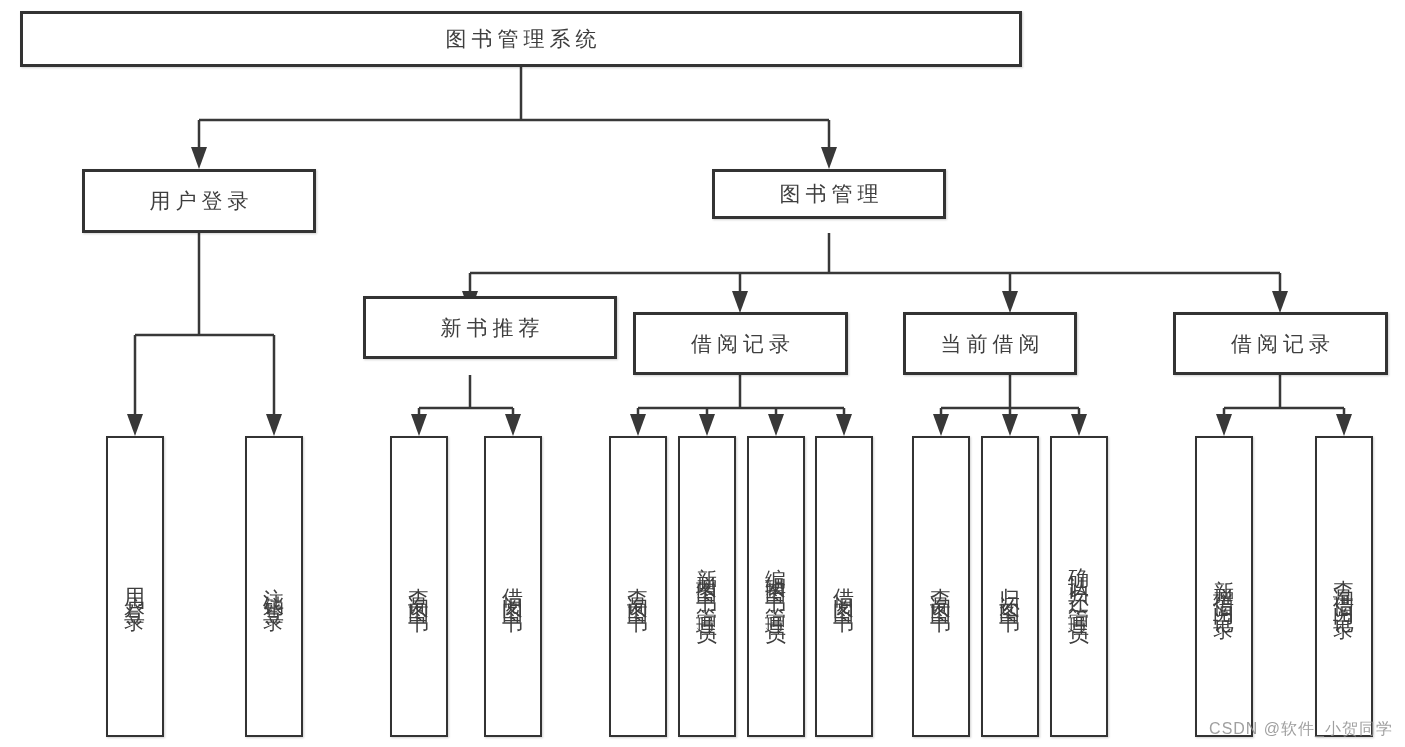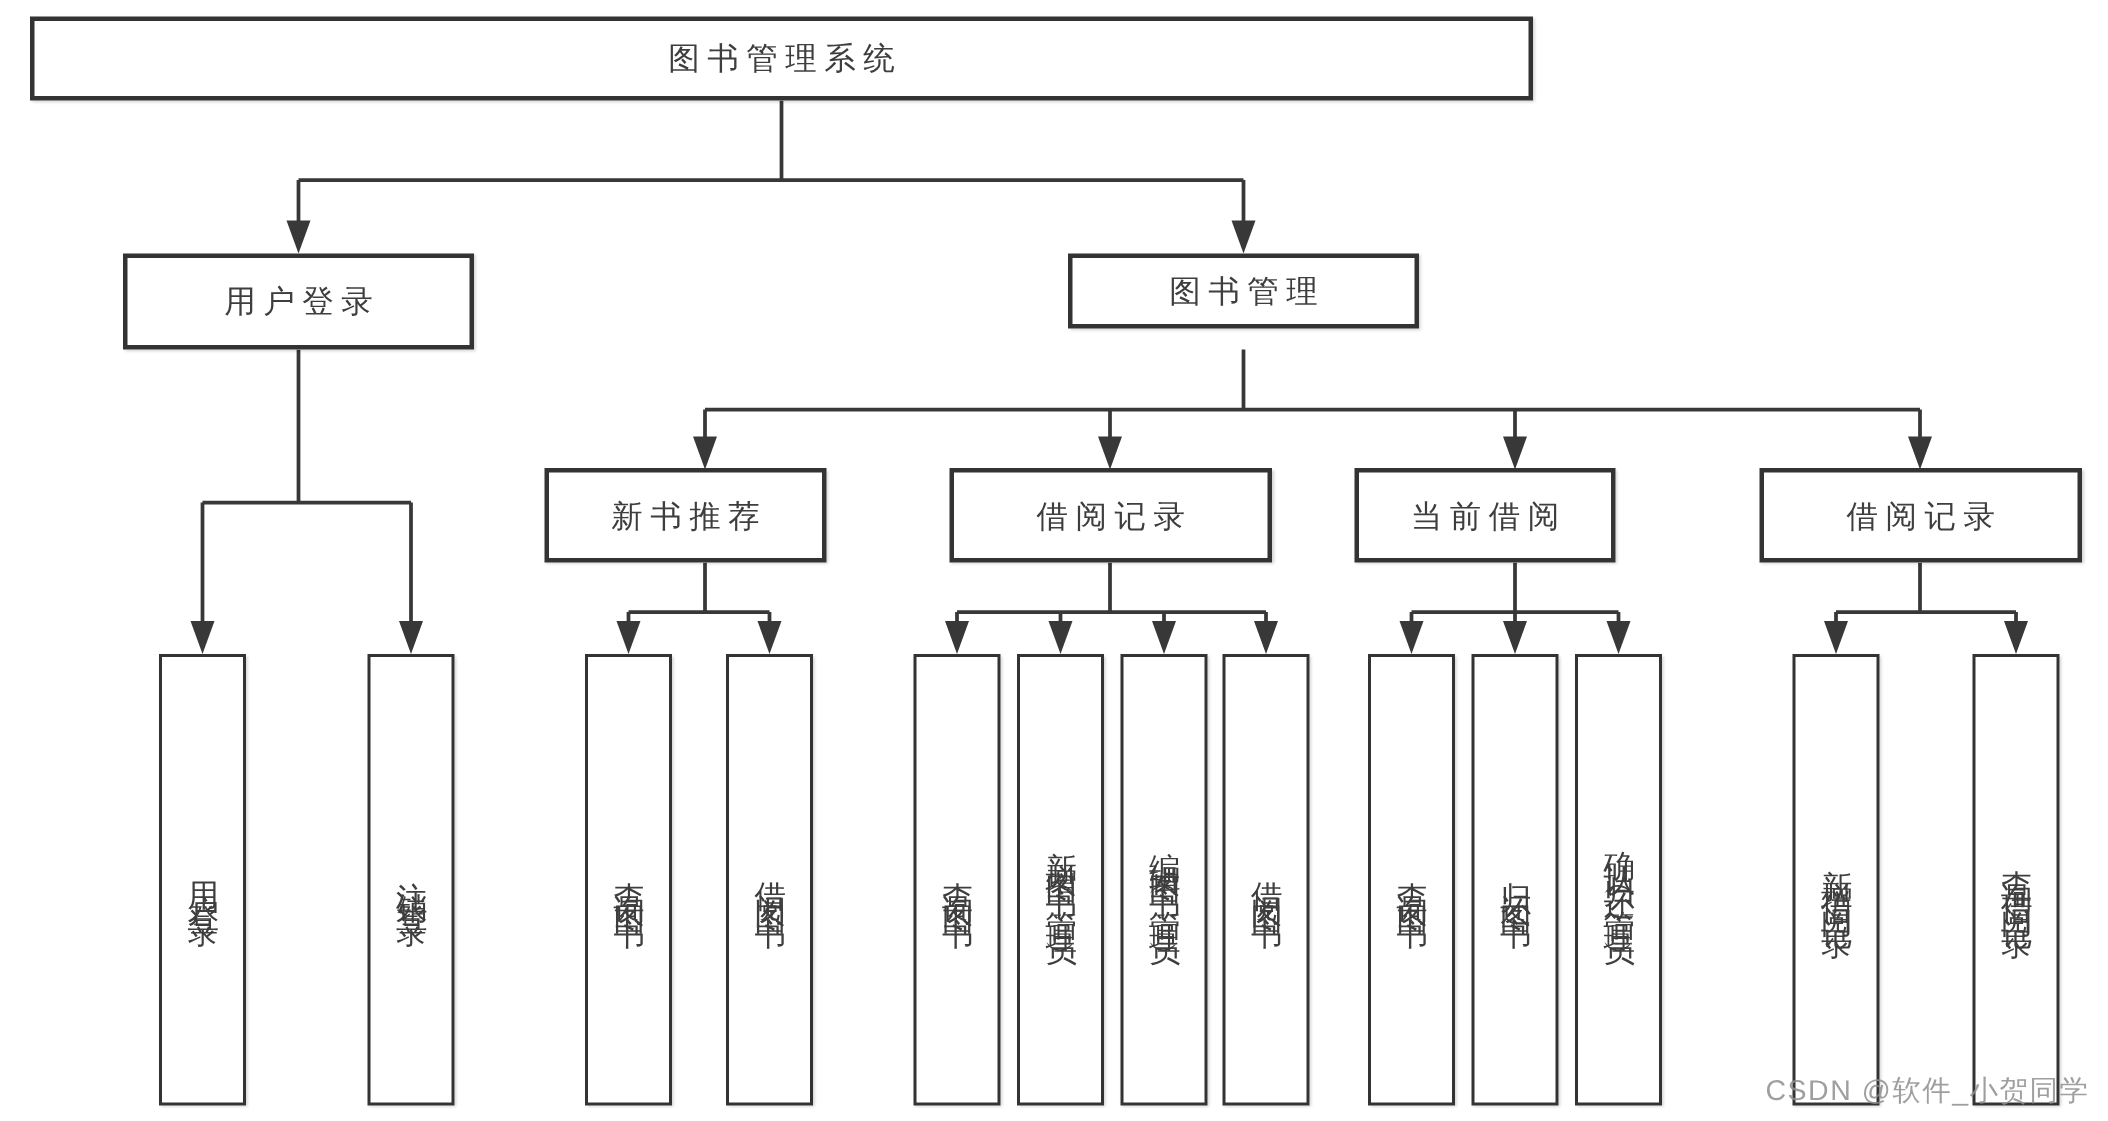--- a/index.html
+++ b/index.html
@@ -26,21 +26,21 @@
   .node.v .vtxt{
     writing-mode:vertical-rl;
     text-orientation:mixed;
     letter-spacing:8px;
     line-height:1;
     white-space:nowrap;
   }
   .watermark{
     position:absolute;
     right:12px;bottom:7px;
-    font-size:19px;
+    font-size:16px;
     color:#8f8f8f;
     opacity:0.85;
     letter-spacing:1px;
     z-index:2;
     white-space:nowrap;
   }
 </style>
 </head>
 <body>
 
@@ -84,21 +84,21 @@
       <polygon points="1216,414 1232,414 1224,436"></polygon>
       <polygon points="1336,414 1352,414 1344,436"></polygon>
     </g>
   </svg>
 
   <div class="node h" style="left:20px;top:11px;width:1002px;height:56px">图书管理系统</div>
 
   <div class="node h" style="left:82px;top:169px;width:234px;height:64px">用户登录</div>
   <div class="node h" style="left:712px;top:169px;width:234px;height:50px">图书管理</div>
 
-  <div class="node h" style="left:363px;top:312px;width:188px;height:63px">新书推荐</div>
+  <div class="node h" style="left:363px;top:296px;width:254px;height:63px">新书推荐</div>
   <div class="node h" style="left:633px;top:312px;width:215px;height:63px">借阅记录</div>
   <div class="node h" style="left:903px;top:312px;width:174px;height:63px">当前借阅</div>
   <div class="node h" style="left:1173px;top:312px;width:215px;height:63px">借阅记录</div>
 
   <div class="node v" style="left:106px;top:436px;width:58px;height:301px">
     <span class="vtxt">用户登录</span>
   </div>
   <div class="node v" style="left:245px;top:436px;width:58px;height:301px">
     <span class="vtxt">注销登录</span>
   </div>

